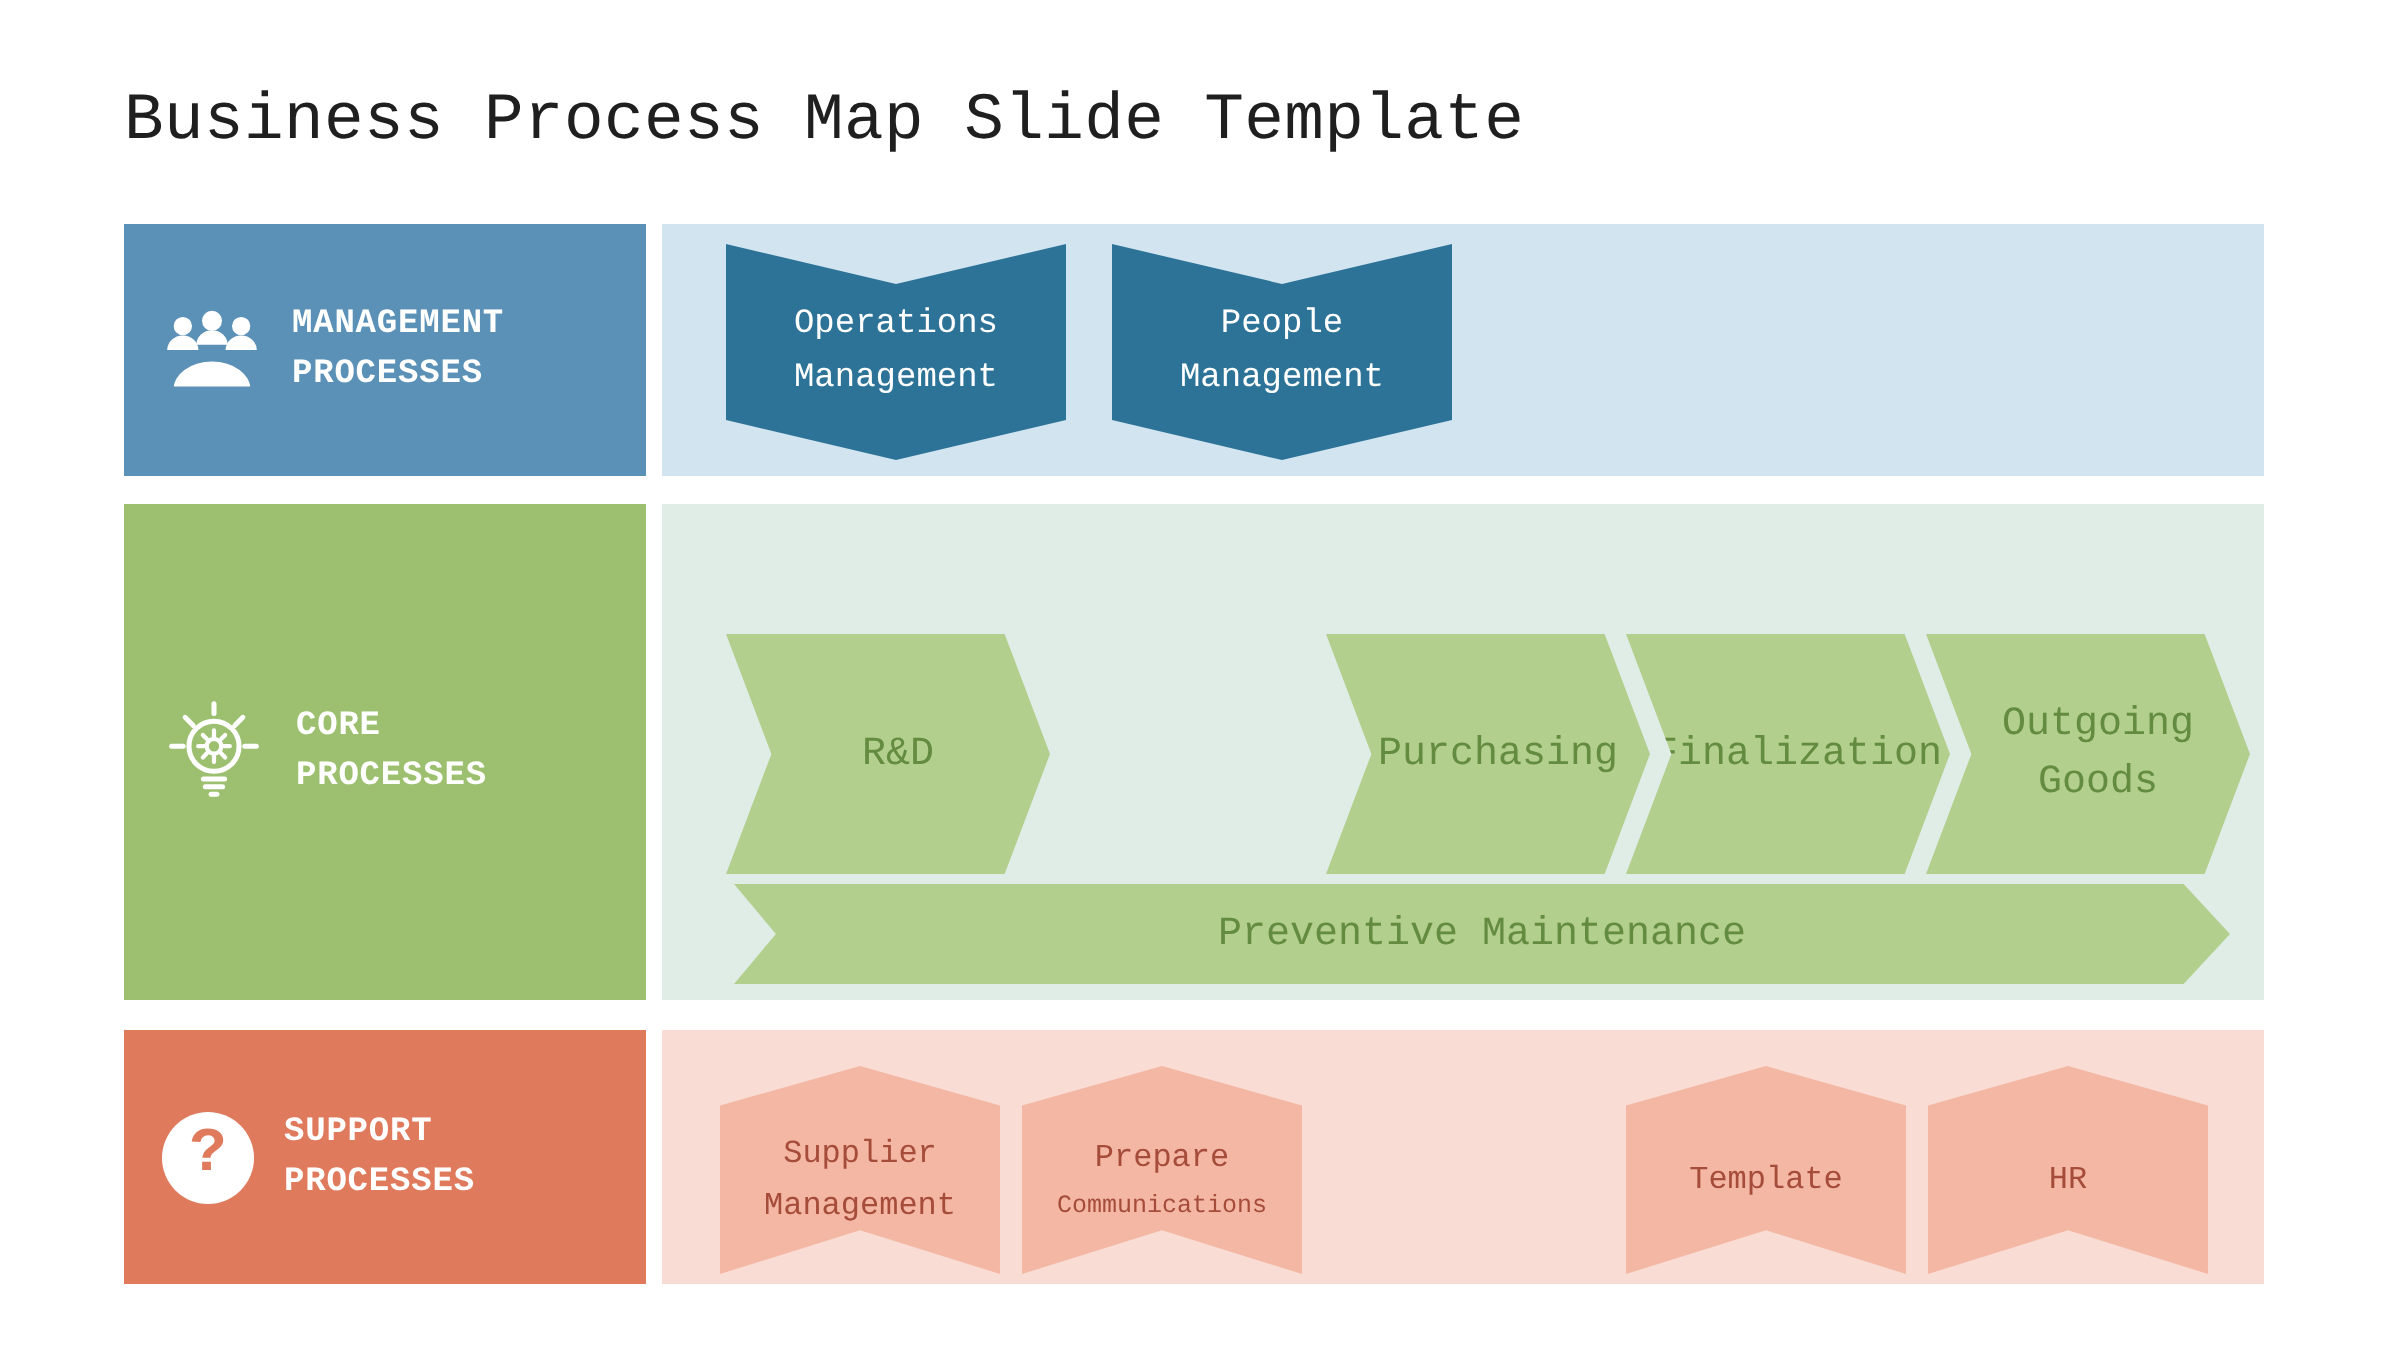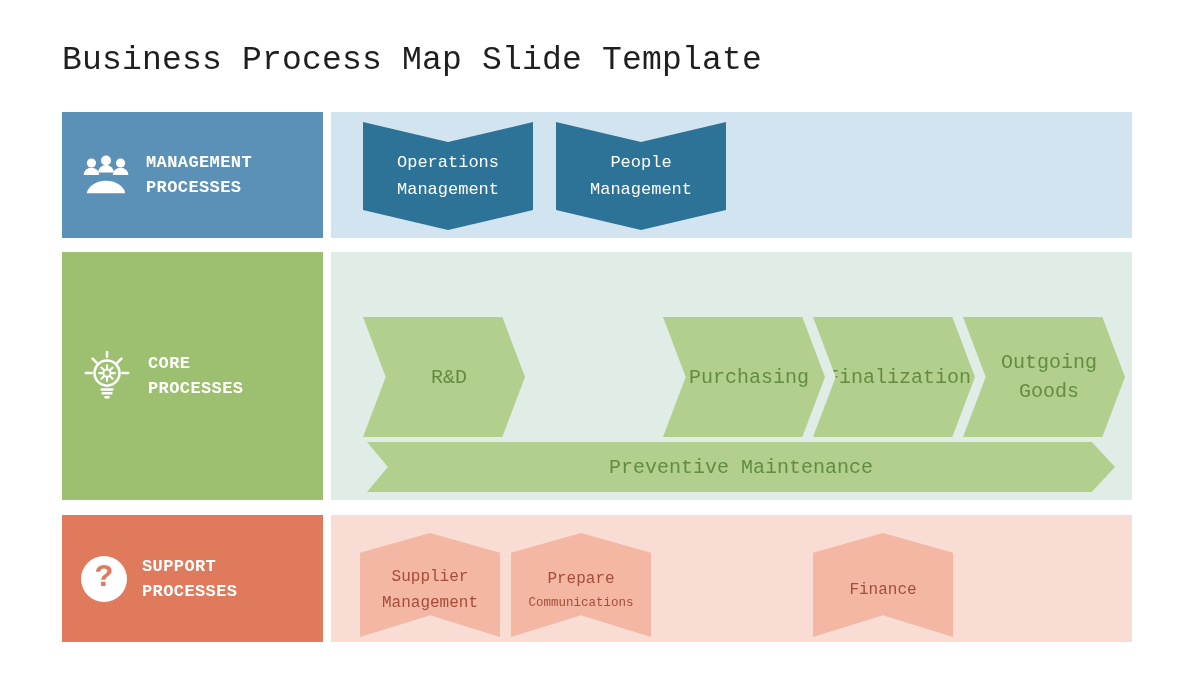--- a/index.html
+++ b/index.html
@@ -184,18 +184,22 @@
   <div class="band band-coral" style="background:none">
     <div class="shape banner-up" style="left:29px">
       <span>Supplier</span>
       <span>Management</span>
     </div>
     <div class="shape banner-up" style="left:180px">
       <span>Prepare</span>
       <span class="small">Communications</span>
     </div>
     <div class="shape banner-up" style="left:482px">
-      <span>Finance</span>
+      <span>Template</span>
+      <span></span>
+    </div>
+    <div class="shape banner-up" style="left:633px">
+      <span>HR</span>
       <span></span>
     </div>
   </div>
 
 </div>
 
 </body></html>

